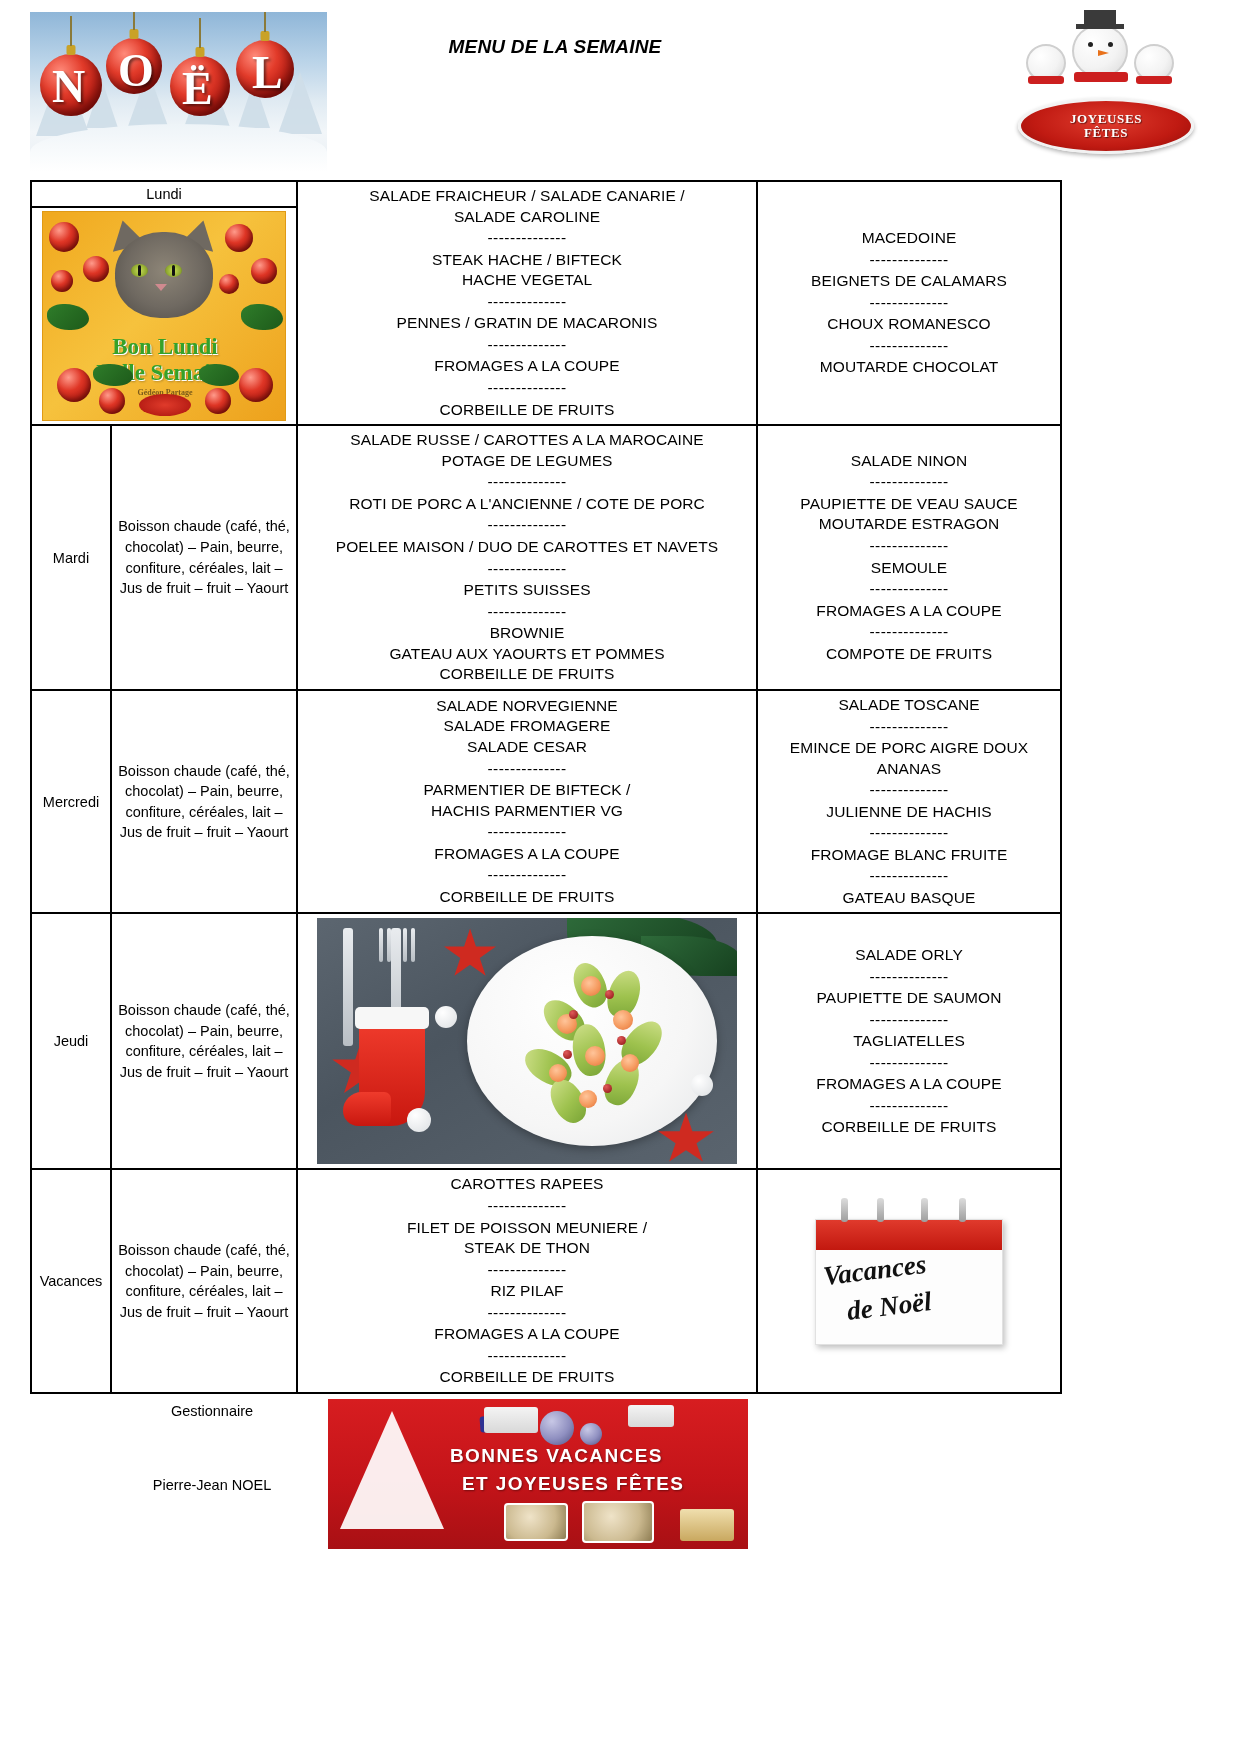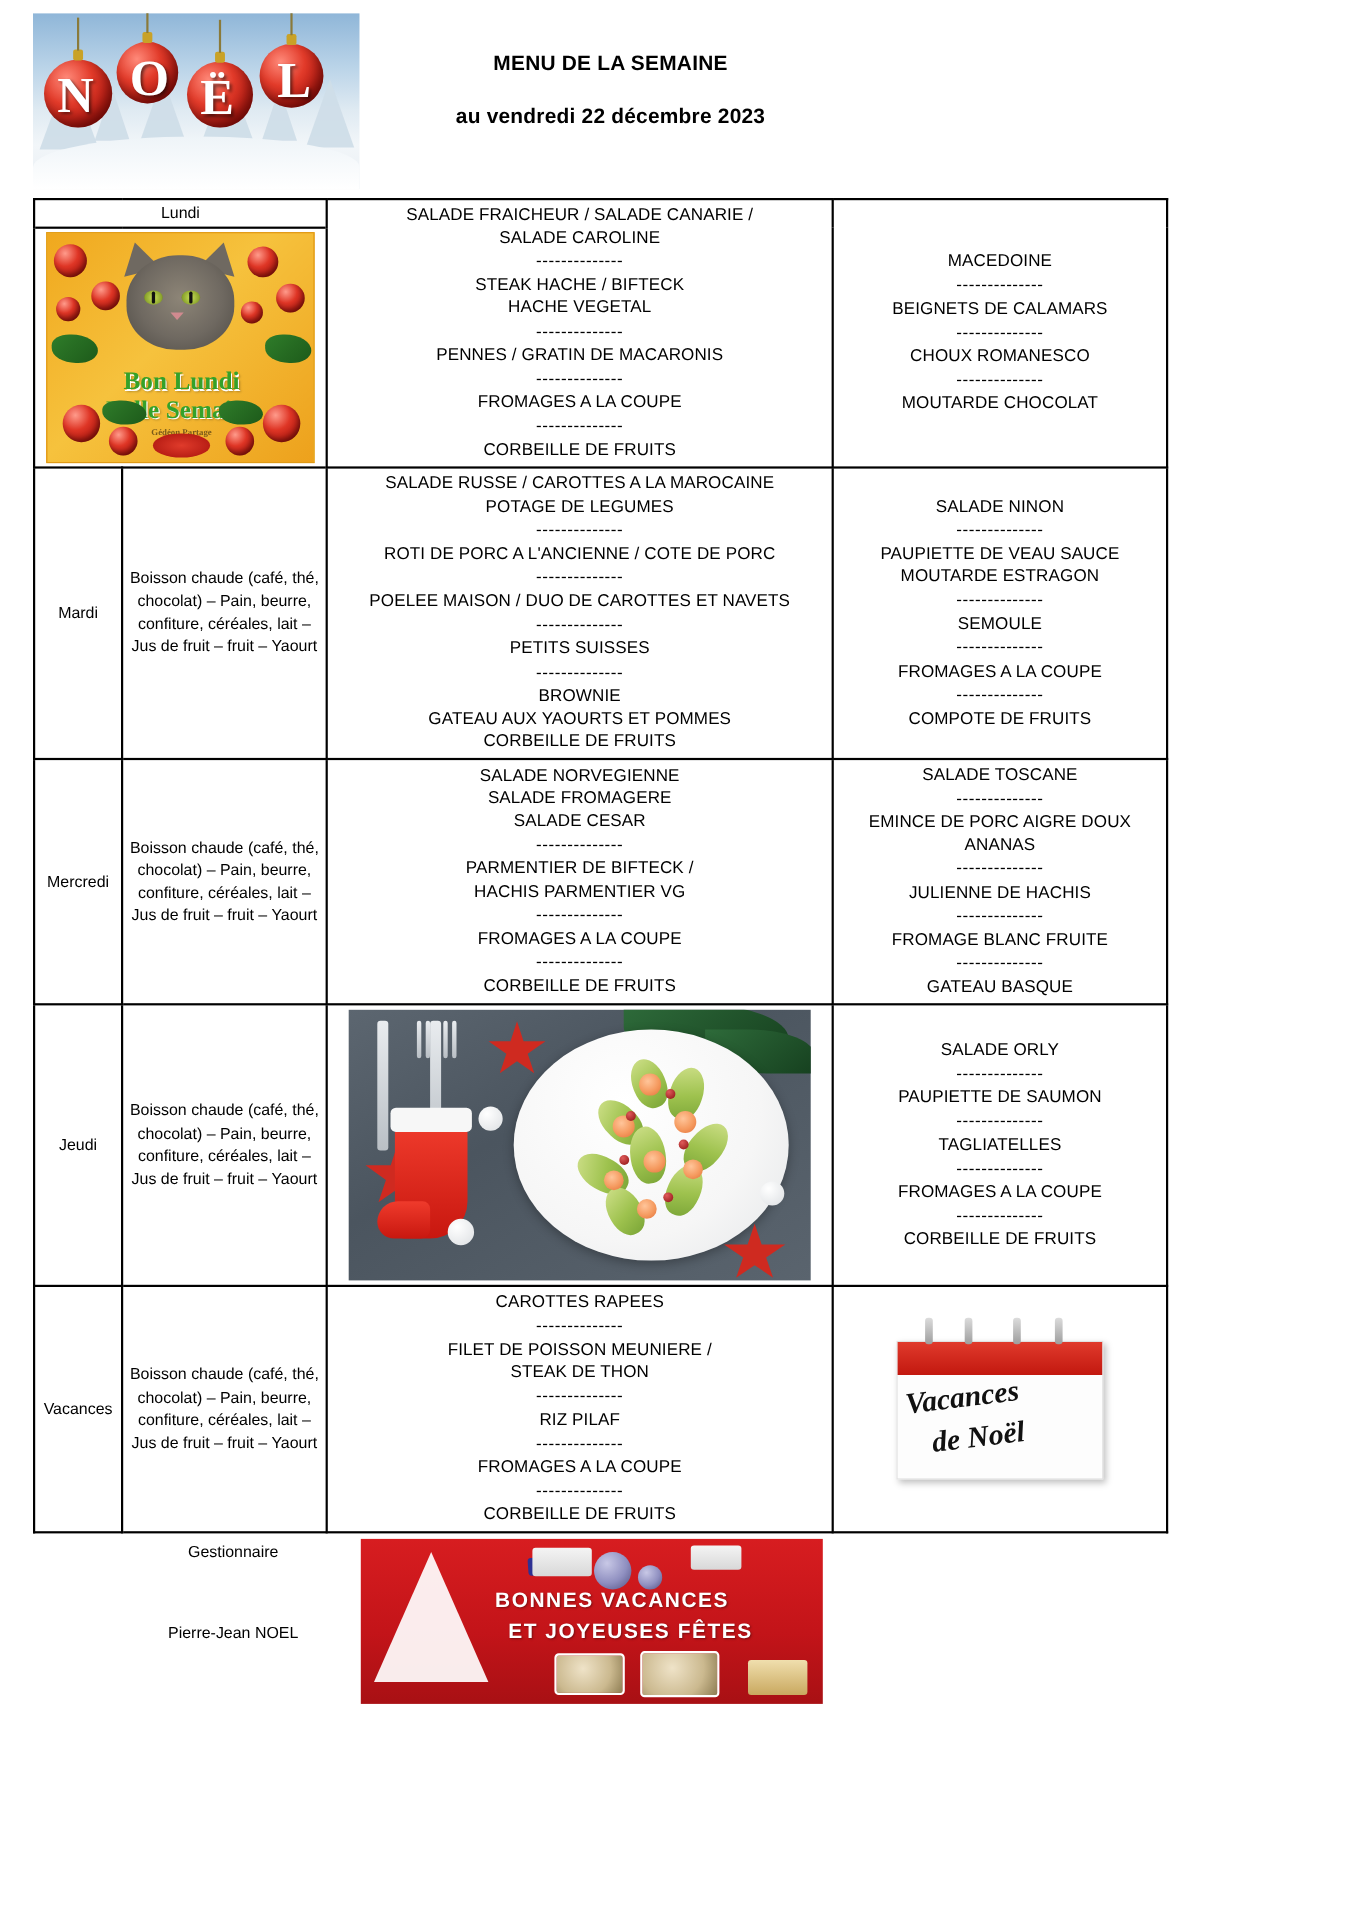--- a/index.html
+++ b/index.html
@@ -76,23 +76,24 @@
     position: absolute;
     font-family: "Liberation Serif", serif;
     font-weight: bold;
     color: #ffffff;
     text-shadow: 2px 2px 3px rgba(0,0,0,.55);
     line-height: 1;
   }
 
   .header-title {
     position: absolute;
-    left: 330px; top: 30px;
+    left: 330px; top: 18px;
     width: 450px;
     text-align: center;
+    font-style: italic;
   }
   .header-title .line {
     font-size: 19px;
     font-weight: bold;
     letter-spacing: .2px;
     margin-bottom: 26px;
   }
   .header-title .line.l1 { margin-top: 18px; }
   .header-title .line.l3 { margin-bottom: 0; }
 
@@ -427,23 +428,43 @@
       <div class="bauble" style="left:206px; top:28px; width:58px; height:58px;"></div>
 
       <div class="noel-letter" style="left:22px; top:52px; font-size:46px;">N</div>
       <div class="noel-letter" style="left:88px; top:36px; font-size:46px;">O</div>
       <div class="noel-letter" style="left:152px; top:54px; font-size:46px;">Ë</div>
       <div class="noel-letter" style="left:222px; top:38px; font-size:46px;">L</div>
     </div>
 
     <div class="header-title">
       <div class="line l1">MENU DE LA SEMAINE</div>
-      <div class="line l3">au vendredi 22 décembre 2023</div>
     </div>
 
+    <div class="header-img-right">
+      <div class="snowman-scene">
+        <div class="sm-body" style="left:72px; top:14px; width:56px; height:54px;"></div>
+        <div class="sm-hat" style="left:84px; top:0px; width:32px; height:16px;"></div>
+        <div class="sm-hat" style="left:76px; top:14px; width:48px; height:5px;"></div>
+        <div class="sm-eye" style="left:88px; top:32px;"></div>
+        <div class="sm-eye" style="left:108px; top:32px;"></div>
+        <div class="sm-nose" style="left:98px; top:40px;"></div>
+        <div class="sm-scarf" style="left:74px; top:62px; width:54px; height:10px;"></div>
+        <div class="sm-body" style="left:26px; top:34px; width:40px; height:38px;"></div>
+        <div class="sm-scarf" style="left:28px; top:66px; width:36px; height:8px;"></div>
+        <div class="sm-body" style="left:134px; top:34px; width:40px; height:38px;"></div>
+        <div class="sm-scarf" style="left:136px; top:66px; width:36px; height:8px;"></div>
+      </div>
+      <div class="joyeuses-plate">
+        <div class="joyeuses-text">
+          <div>JOYEUSES</div>
+          <div>FÊTES</div>
+        </div>
+      </div>
+    </div>
   </div>
 
   <table class="menu-table">
     <colgroup>
       <col class="col-day">
         <col class="col-break">
         <col class="col-lunch">
         <col class="col-dinner">
     </colgroup>
     <tbody>

